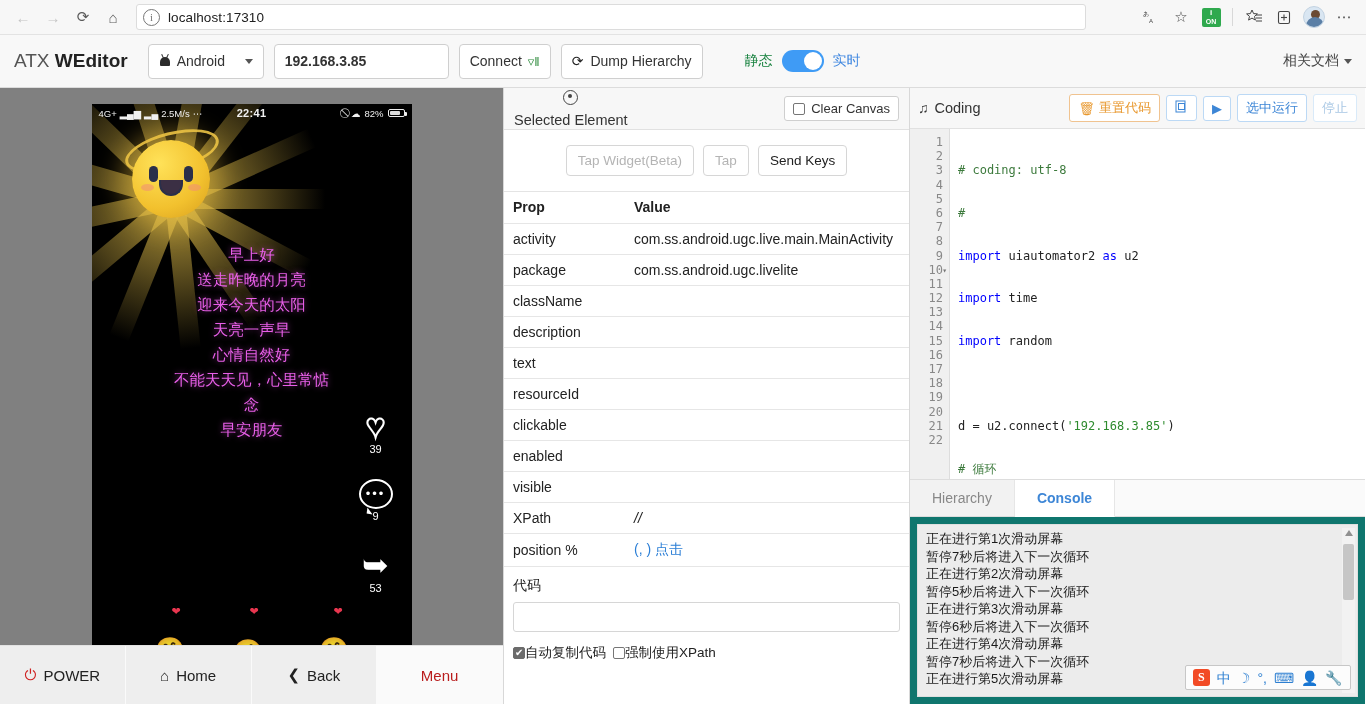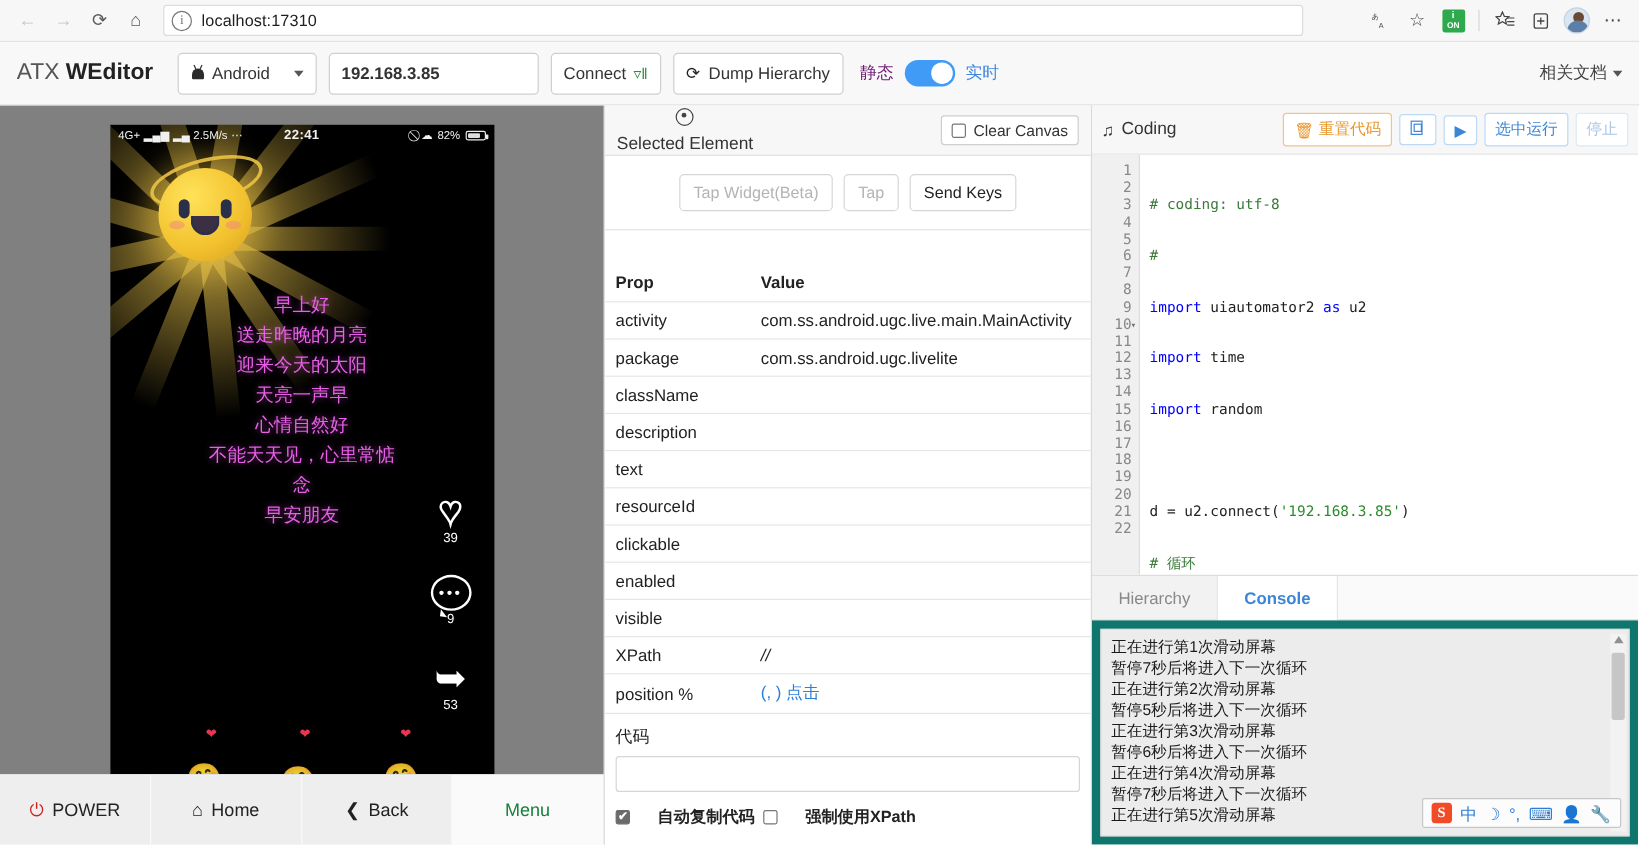--- a/index.html
+++ b/index.html
@@ -141,21 +141,21 @@
   }
   #device-addr { width: 175px; font-weight: bold; }
   #connect-btn, #dump-btn { cursor: pointer; }
   #connect-btn { gap: 6px; }
   .down-arrow-green { color: #2e8b3d; font-size: 13px; }
   #dump-btn { gap: 7px; }
   .refresh-glyph { font-size: 14px; color: #222; }
   #mode-switch-wrap {
     display: flex; align-items: center; gap: 9px; margin-left: 4px;
   }
-  #label-static { font-size: 14px; color: #701a75; }
+  #label-static { font-size: 14px; color: #15803d; margin-left: 28px; }
   #toggle {
     width: 42px; height: 22px; background: #3f9bf5; border-radius: 11px;
     position: relative; cursor: pointer;
   }
   #toggle .knob {
     position: absolute; width: 18px; height: 18px; border-radius: 50%;
     background: #fff; top: 2px; right: 2px;
   }
   #label-live { font-size: 14px; color: #3f87e0; }
   #docs-link {
@@ -340,21 +340,21 @@
     border-top: 1px solid #e2e2e2;
   }
   .dev-btn {
     flex: 1;
     display: flex; align-items: center; justify-content: center; gap: 7px;
     font-size: 15px; color: #222;
     background: #eeeeee;
     border-right: 1px solid #fafafa;
     cursor: pointer;
   }
-  .dev-btn.ghost { background: #fafafa; color: #15803d; cursor: default; }
+  .dev-btn.ghost { background: #fafafa; color: #b91c1c; cursor: default; }
   .power-ic { color: #cf2121; font-size: 15px; }
 
   
   #mid-pane {
     width: 407px;
     border-left: 1px solid #d8d8d8;
     border-right: 1px solid #d8d8d8;
     background: #fff;
     display: flex; flex-direction: column;
     overflow: hidden;
@@ -395,21 +395,21 @@
   #action-row {
     height: 62px;
     border-bottom: 1px solid #e4e4e4;
     display: flex; align-items: center; justify-content: center; gap: 9px;
   }
   .act-btn {
     border: 1px solid #d6d6d6; border-radius: 4px; background: #fff;
     font-size: 13.5px; padding: 7px 11px; color: #222; cursor: pointer;
   }
   .act-btn.disabled { color: #b4b4b4; cursor: default; }
-  #prop-table { width: 100%; border-collapse: collapse; table-layout: fixed; margin-top: 28px; }
+  #prop-table { width: 100%; border-collapse: collapse; table-layout: fixed; }
   #prop-table th, #prop-table td {
     border-bottom: 1px solid #e6e6e6;
     padding: 7px 9px;
     font-size: 14px;
     text-align: left;
     color: #222;
     height: 31px;
     overflow: hidden;
     white-space: nowrap;
     text-overflow: ellipsis;
@@ -423,21 +423,21 @@
   #code-label { font-size: 14px; color: #222; margin-bottom: 7px; }
   #code-input {
     width: 100%; height: 30px;
     border: 1px solid #d6d6d6; border-radius: 3px;
     background: #fff;
   }
   #code-opts {
     display: flex; align-items: center; gap: 7px;
     margin-top: 12px; font-size: 13.5px; color: #222;
   }
-  #code-opts .opt { display: flex; align-items: center; gap: 23px; cursor: pointer; font-weight: bold; }
+  #code-opts .opt { display: flex; align-items: center; gap: 0; cursor: pointer; }
 
   
   #right-pane {
     width: 455px;
     display: flex; flex-direction: column;
     background: #fff;
     overflow: hidden;
   }
   #coding-header {
     height: 41px; background: #f7f7f7; border-bottom: 1px solid #e1e1e1;

